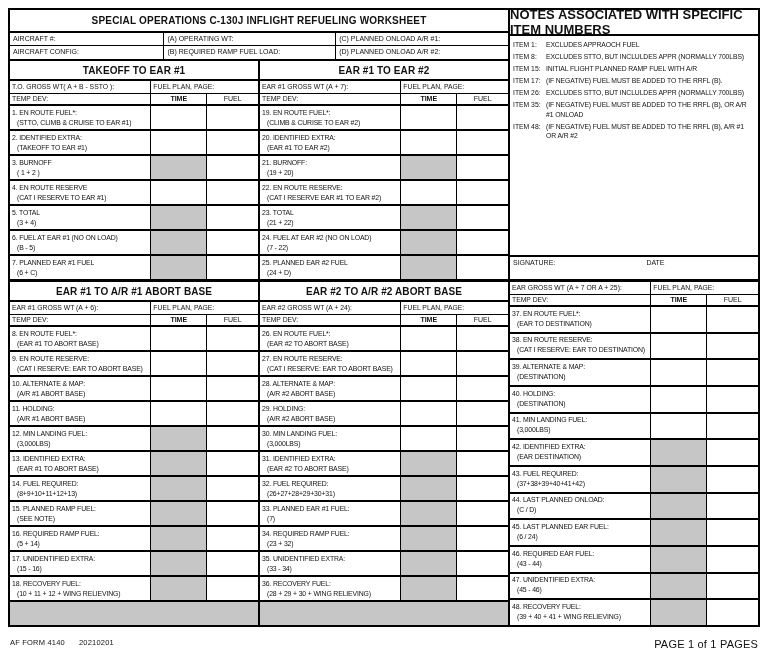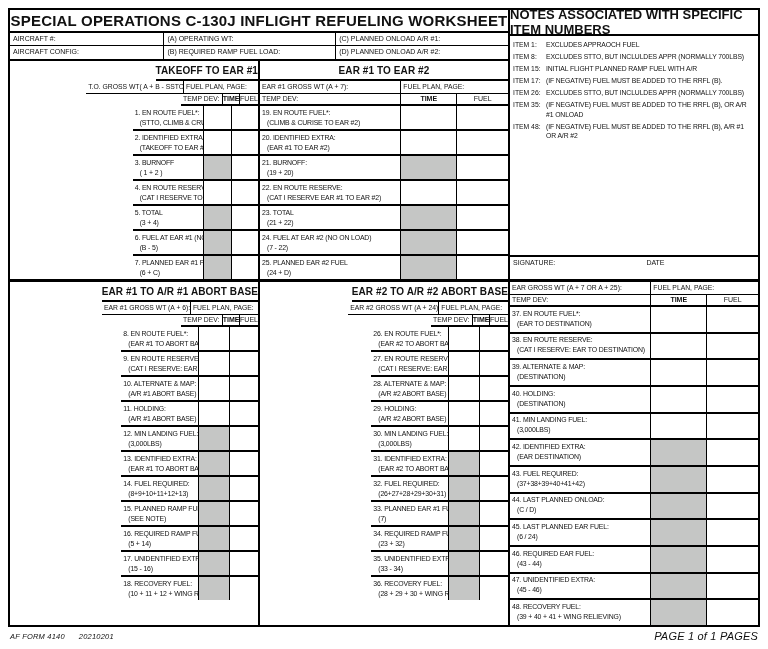--- a/index.html
+++ b/index.html
@@ -5,41 +5,41 @@
   * { box-sizing: border-box; margin: 0; padding: 0; }
   html, body { width: 768px; height: 649px; background: #ffffff; }
   body { font-family: "Liberation Sans", sans-serif; color: #111; position: relative; }
   .page { position: absolute; left: 8px; top: 8px; width: 752px; height: 632px; display: flex; flex-direction: column; }
   .form-body { flex: 1; border: 2px solid #000; display: flex; flex-direction: column; background: #fff; }
 
   
   .top-band { height: 272px; border-bottom: 3px solid #000; display: flex; }
   .top-left { width: 500px; border-right: 2px solid #000; display: flex; flex-direction: column; }
   .title-row { height: 26px; border-bottom: 2px solid #000; display: flex; align-items: center; justify-content: center; }
-  .title-row .t { font-size: 15px; font-weight: bold; letter-spacing: .2px; }
+  .title-row .t { font-size: 10px; font-weight: bold; letter-spacing: .2px; }
   .ac-grid { display: grid; grid-template-columns: 31% 34.5% 34.5%; grid-auto-rows: 13px; border-bottom: 2px solid #000; }
   .ac-cell { font-size: 7px; padding: 1.5px 3px; border-right: 1.5px solid #000; border-bottom: 1px solid #000; overflow: hidden; white-space: nowrap; }
   .ac-cell.last { border-right: none; }
   .ac-cell.row2 { border-bottom: none; }
   .top-sections { flex: 1; display: flex; }
 
   
   .notes-col { flex: 1; display: flex; flex-direction: column; }
   .notes-title { height: 26px; border-bottom: 2px solid #000; display: flex; align-items: center; justify-content: center; font-size: 13px; font-weight: bold; }
   .notes-body { flex: 1; padding: 4px 3px 2px 3px; overflow: hidden; }
   .note-row { display: flex; margin-bottom: 2.5px; }
   .note-num { width: 33px; flex-shrink: 0; font-size: 6.8px; line-height: 9.5px; }
   .note-text { flex: 1; font-size: 6.8px; line-height: 9.5px; letter-spacing: -0.1px; }
   .sig-row { height: 24px; border-top: 2px solid #000; position: relative; font-size: 7px; }
   .sig-label { position: absolute; left: 3px; top: 2px; }
   .date-label { position: absolute; left: 55%; top: 2px; }
 
   
   .section { flex: 1; display: flex; flex-direction: column; min-width: 0; }
-  .section.bordered { border-right: 2px solid #000; align-items: flex-end; }
+  .section.bordered { border-right: 2px solid #000; }
   .sec-title { height: 19px; border-bottom: 2px solid #000; display: flex; align-items: center; justify-content: center; font-size: 10px; font-weight: bold; letter-spacing: .1px; white-space: nowrap; }
   .top-sections .sec-title { height: 20px; }
   .sec-head { display: flex; height: 13px; border-bottom: 1px solid #000; }
   .sec-head .gross { width: 57%; border-right: 1.5px solid #000; font-size: 6.8px; padding: 1.5px 2px; white-space: nowrap; overflow: hidden; }
   .sec-head .fpp { flex: 1; font-size: 6.8px; padding: 1.5px 2px; white-space: nowrap; overflow: hidden; }
   .sec-sub { display: flex; height: 12px; border-bottom: 2px solid #000; }
   .sec-sub .tempdev { width: 57%; border-right: 1.5px solid #000; font-size: 6.8px; padding: 1px 2px; }
   .sec-sub .th { font-size: 7px; text-align: center; padding-top: 1px; }
   .sec-sub .th.time { width: 22.5%; border-right: 1.5px solid #000; font-weight: bold; }
   .sec-sub .th.fuel { flex: 1; }
@@ -49,21 +49,21 @@
   .section:not(.has-filler) .rows .item-row:last-child { border-bottom: none; }
   .cell-label { width: 57%; border-right: 1.5px solid #000; padding: 1.5px 2px; overflow: hidden; }
   .cell-label .l1 { font-size: 6.9px; line-height: 10px; white-space: nowrap; letter-spacing: -0.15px; }
   .cell-label .l2 { font-size: 6.9px; line-height: 10px; white-space: nowrap; letter-spacing: -0.15px; padding-left: 5px; }
   .cell-time { width: 22.5%; border-right: 1.5px solid #000; }
   .cell-fuel { flex: 1; }
   .shaded { background: #c5c6c5; }
   .filler { height: 25px; background: #c5c6c5; border-top: 2px solid #000; }
 
   
-  .page-footer { height: 18px; display: flex; justify-content: space-between; align-items: center; padding: 4px 2px; font-style: italic; }
+  .page-footer { height: 18px; display: flex; justify-content: space-between; padding: 11px 2px; }
   .page-footer .left { display: flex; gap: 14px; font-size: 7.5px; letter-spacing: .2px; }
   .page-footer .right { font-size: 11px; letter-spacing: .2px; }
 </style>
 </head>
 <body>
 
 <div class="page">
   <div class="form-body">
 
     <div class="top-band">

